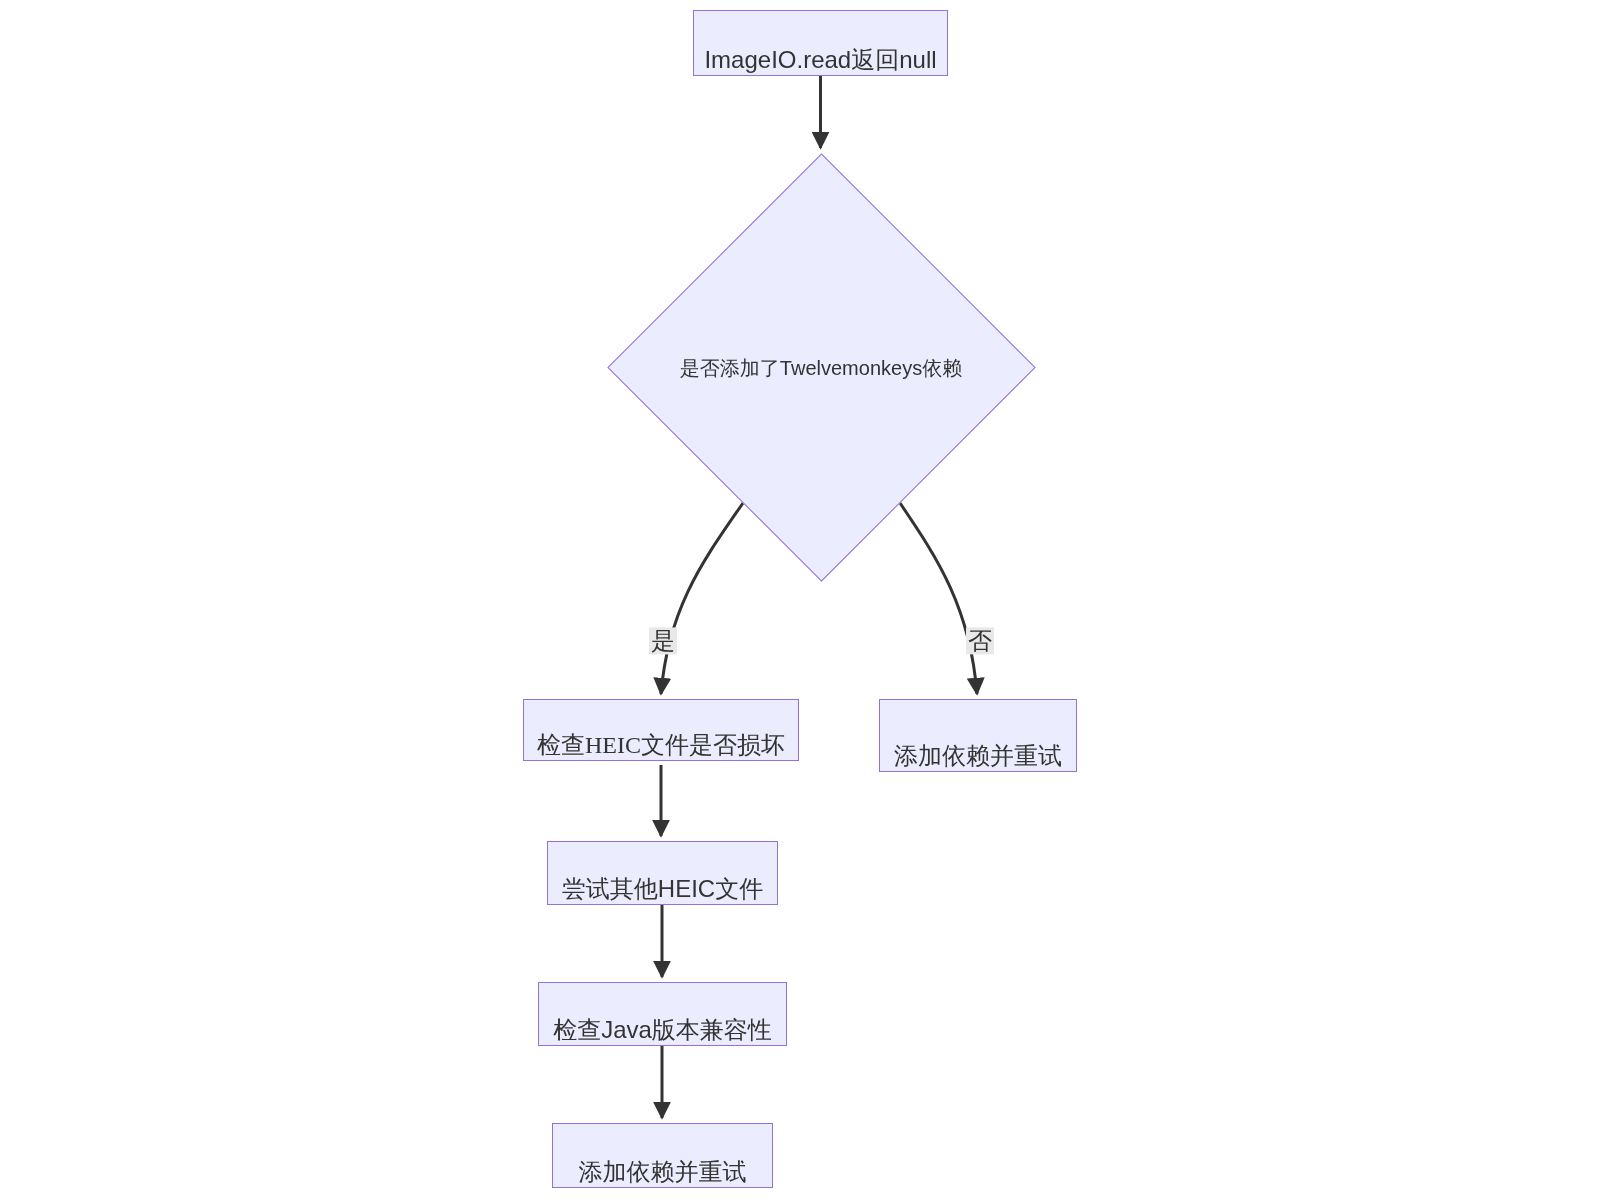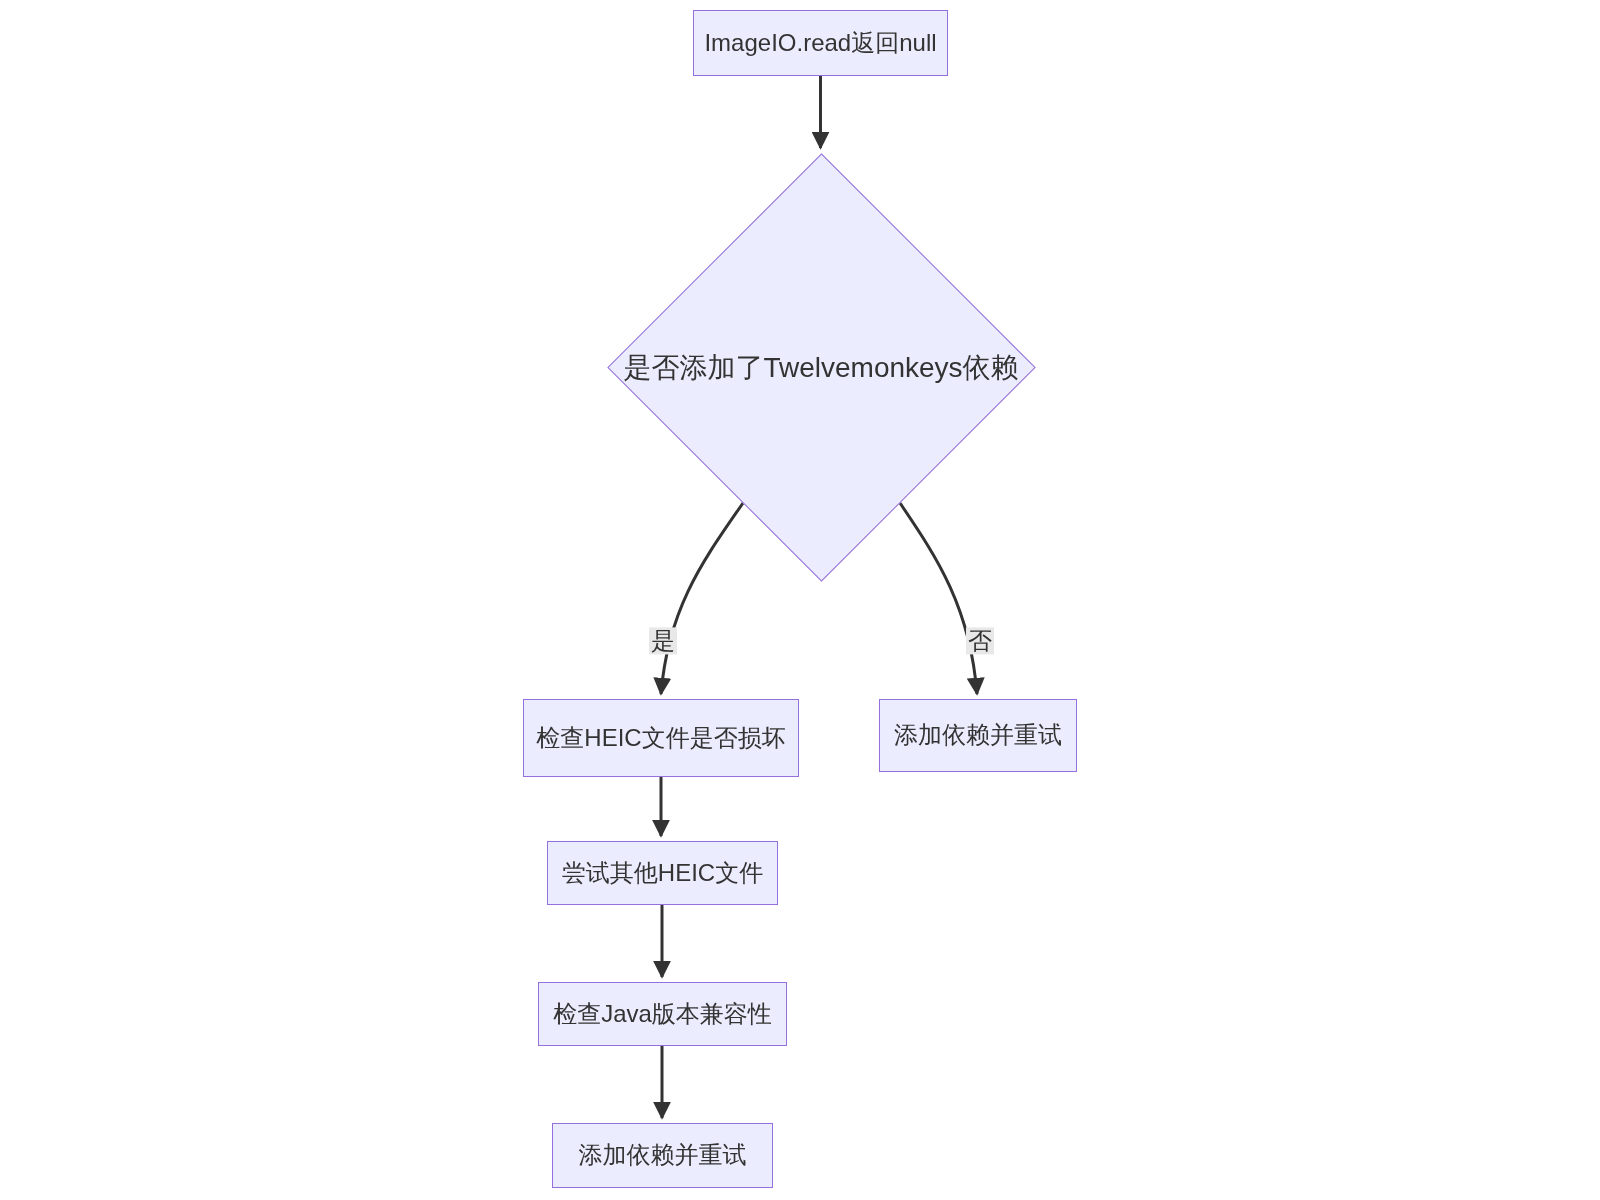--- a/index.html
+++ b/index.html
@@ -23,53 +23,53 @@
   svg.edges { position: absolute; left: 0; top: 0; width: 1600px; height: 1200px; }
   svg.edges path.edge {
     fill: none;
     stroke: var(--edge, #333);
     stroke-width: 3px;
   }
   .node {
     position: absolute;
     background: var(--node-fill, #ECECFF);
     border: 1.5px solid var(--node-border, #9370DB);
-    display: flex; align-items: center; justify-content: center;
+    display: flex; align-items: flex-end; justify-content: center;
     font-size: 24px;
     line-height: 1.2;
     text-align: center;
     white-space: nowrap;
   }
   .diamond-shape {
     position: absolute;
     left: 669.5px; top: 216px;
     width: 303px; height: 303px;
     transform: rotate(45deg);
     background: var(--node-fill, #ECECFF);
     border: 1.5px solid var(--node-border, #9370DB);
   }
   .diamond-label {
     position: absolute;
     left: 821px; top: 368px;
     transform: translate(-50%, -50%);
-    font-size: 28px;
+    font-size: 20px;
     white-space: nowrap;
   }
   .edge-label {
     position: absolute;
     transform: translate(-50%, -50%);
     background: var(--label-bg, #e8e8e8);
     font-size: 24px;
     line-height: 1.05;
     padding: 1px 2px;
     white-space: nowrap;
   }
   
   #node-a { left: 693px; top: 10px;  width: 255px; height: 66px; }
-  #node-c { left: 523px; top: 699px; width: 276px; height: 78px; }
+  #node-c { left: 523px; top: 699px; width: 276px; height: 62px; font-family: Liberation Serif, serif; }
   #node-d { left: 879px; top: 699px; width: 198px; height: 73px; }
   #node-e { left: 547px; top: 841px; width: 231px; height: 64px; }
   #node-f { left: 538px; top: 982px; width: 249px; height: 64px; }
   #node-g { left: 552px; top: 1123px; width: 221px; height: 65px; }
   #edge-label-yes { left: 663px; top: 641px; }
   #edge-label-no  { left: 980px; top: 641px; }
 </style>
 </head>
 <body>
 

